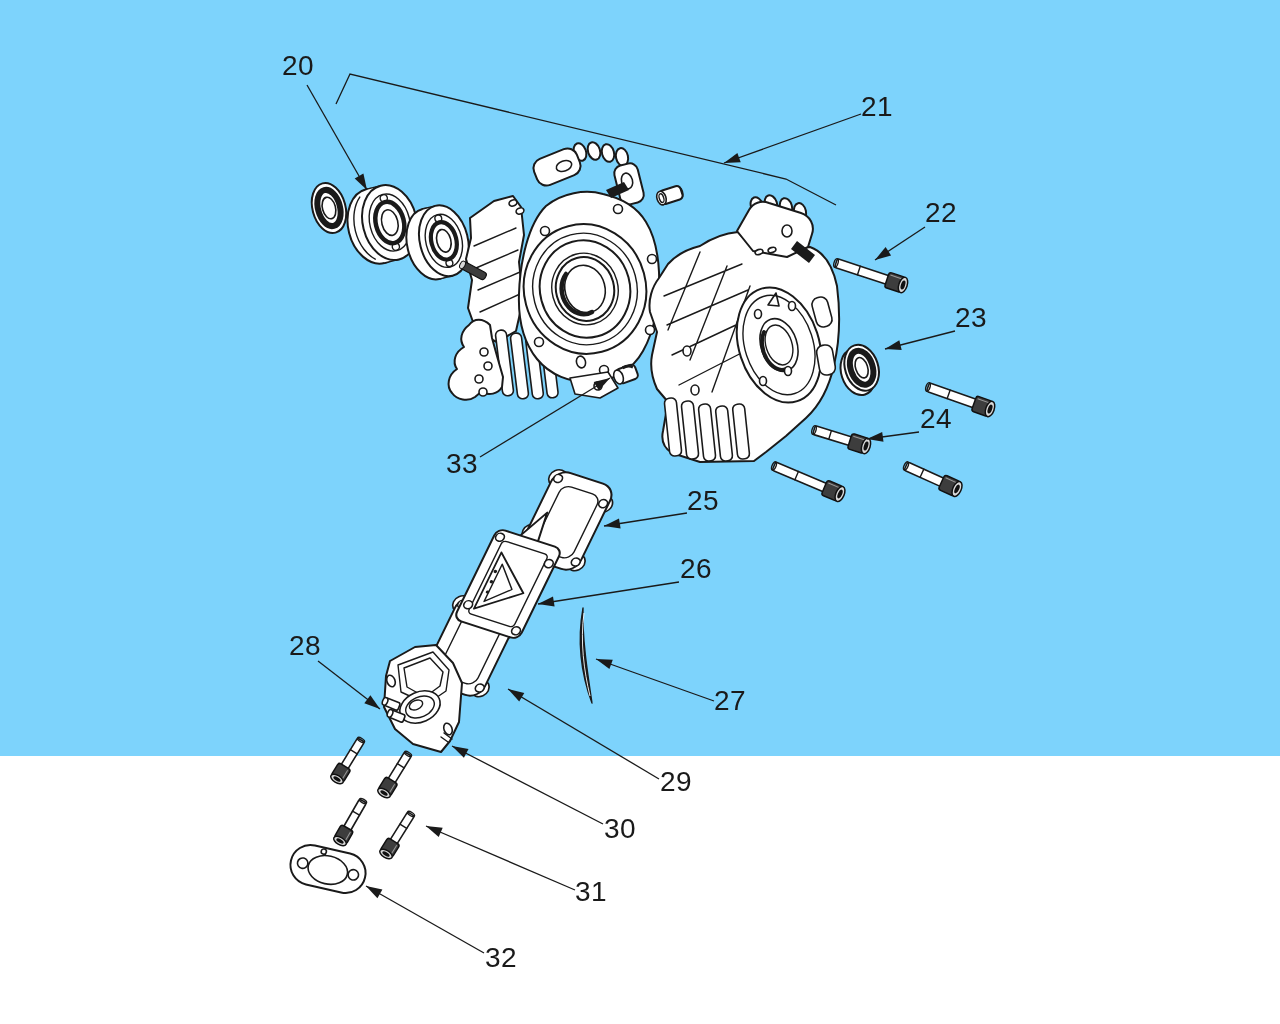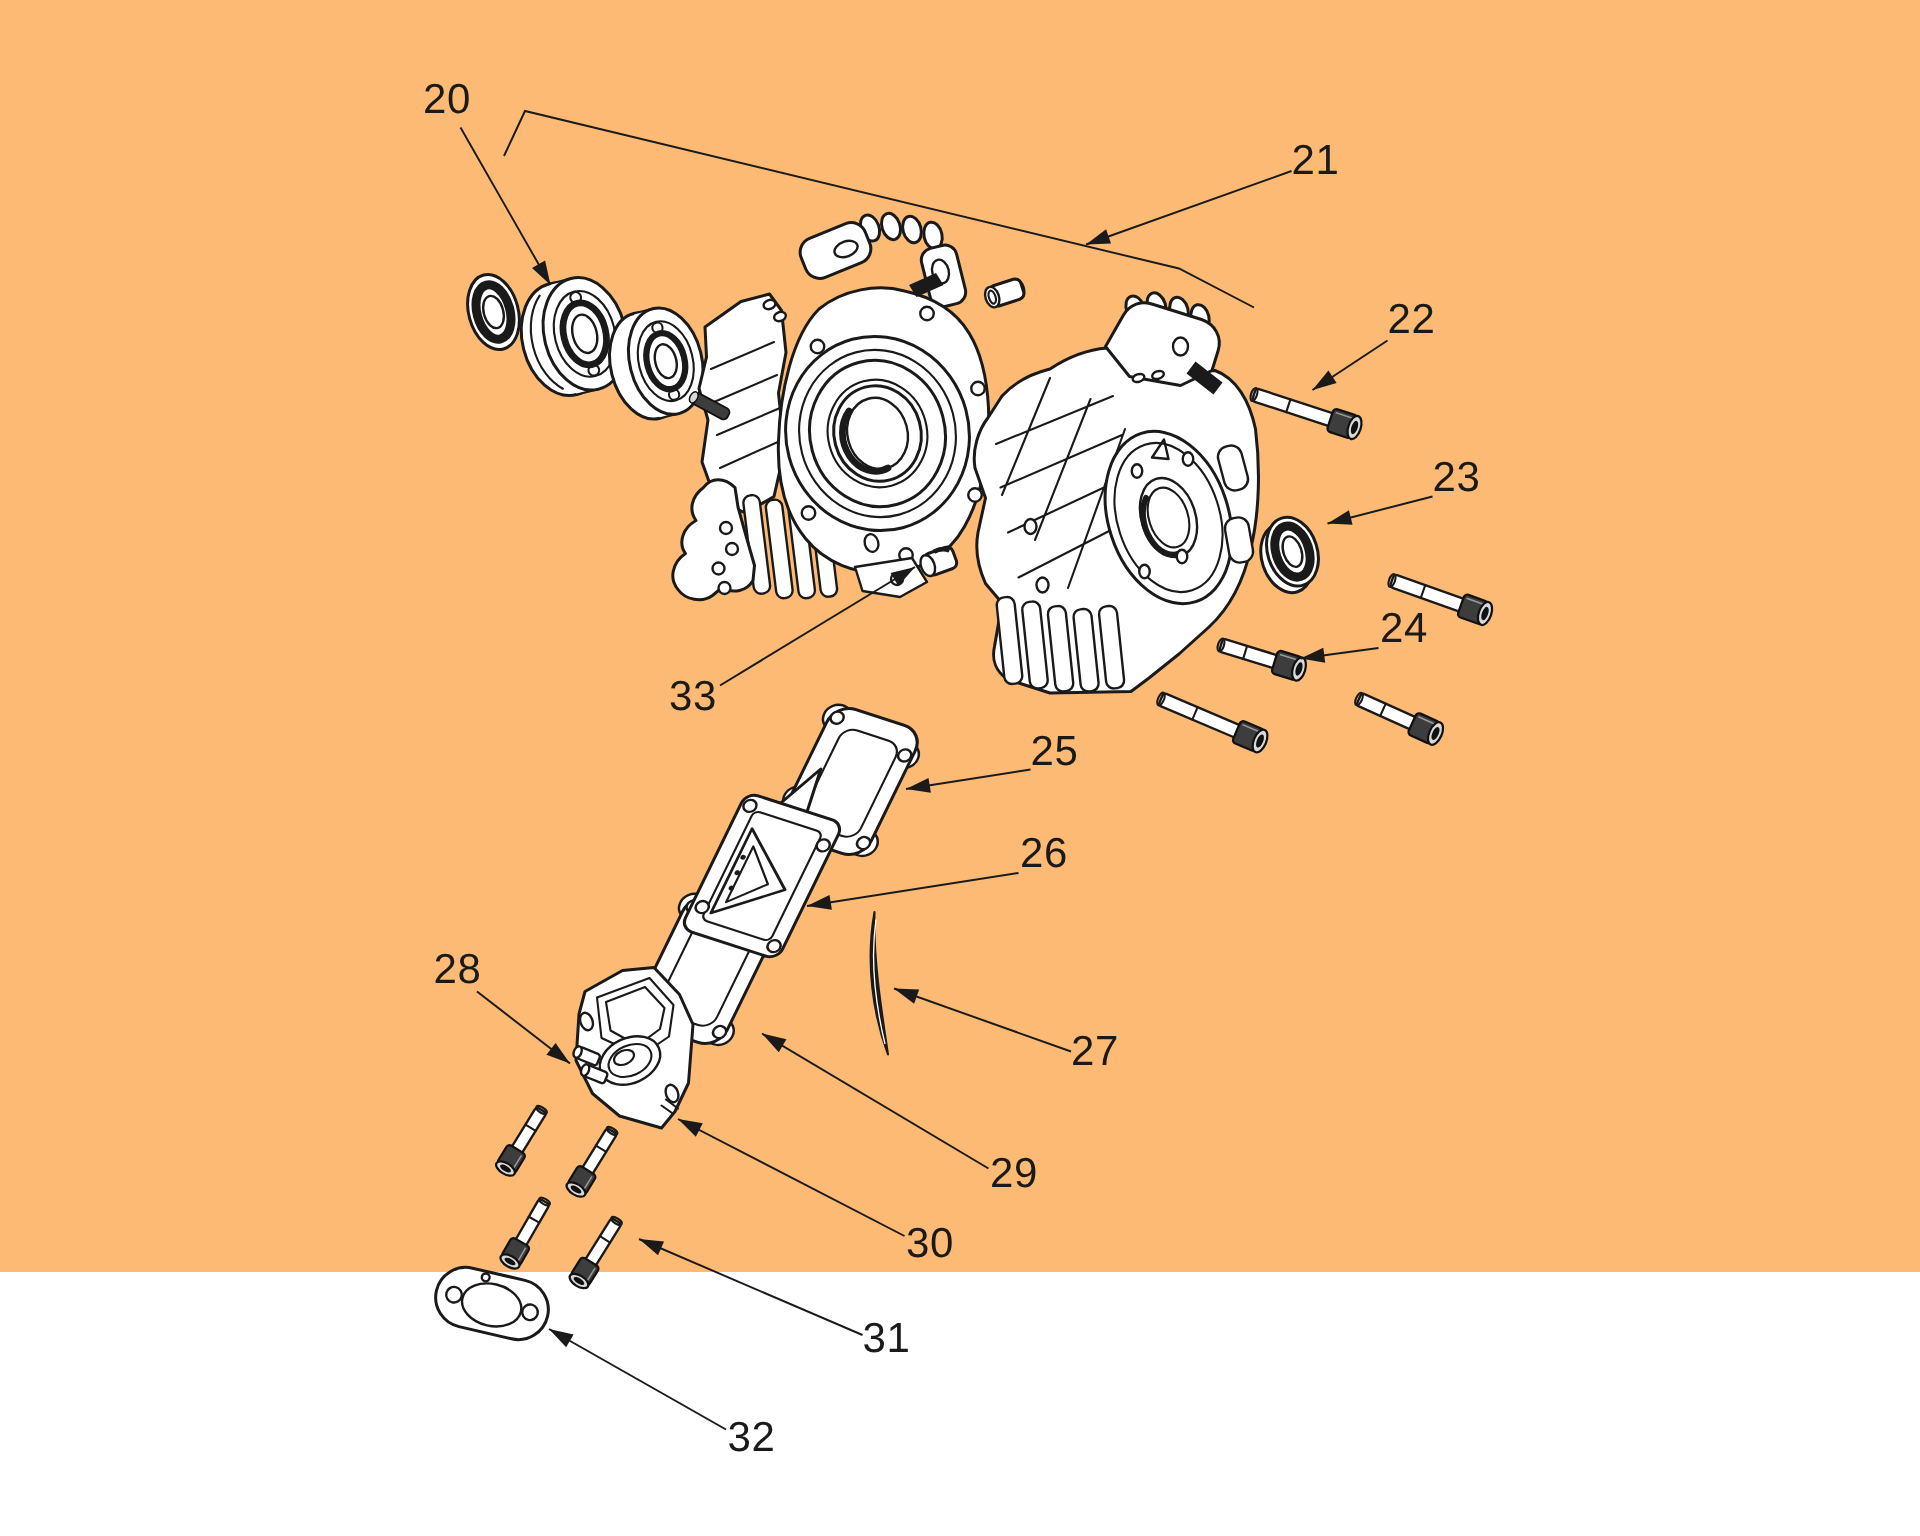--- a/index.html
+++ b/index.html
@@ -1,18 +1,18 @@
 <!DOCTYPE html>
 <html><head>
 <meta charset="utf-8">
 <title>Exploded Parts Diagram</title>
 <style>
   html,body{margin:0;padding:0;background:#ffffff;}
   body{width:1280px;height:1024px;overflow:hidden;font-family:"Liberation Sans",sans-serif;}
-  #stage{position:relative;width:1280px;height:848px;background:#fdba74;}
+  #stage{position:relative;width:1280px;height:756px;background:#7dd3fc;}
   svg{display:block;}
   .outline{fill:#ffffff;stroke:#1a1a1a;stroke-width:2;stroke-linejoin:round;stroke-linecap:round;}
   .outline-thin{fill:#ffffff;stroke:#1a1a1a;stroke-width:1.6;stroke-linejoin:round;}
   .detail{fill:none;stroke:#1a1a1a;stroke-width:1.4;stroke-linejoin:round;stroke-linecap:round;}
   .hole{fill:#ffffff;stroke:#1a1a1a;stroke-width:1.6;}
   .dark{fill:#1a1a1a;stroke:none;}
   .thickring{fill:none;stroke:#1a1a1a;stroke-width:6;}
   .leader{fill:none;stroke:#1a1a1a;stroke-width:1.3;}
   .callout-num{font-family:"Liberation Sans",sans-serif;font-size:28px;fill:#1a1a1a;letter-spacing:0.5px;}
 </style>

